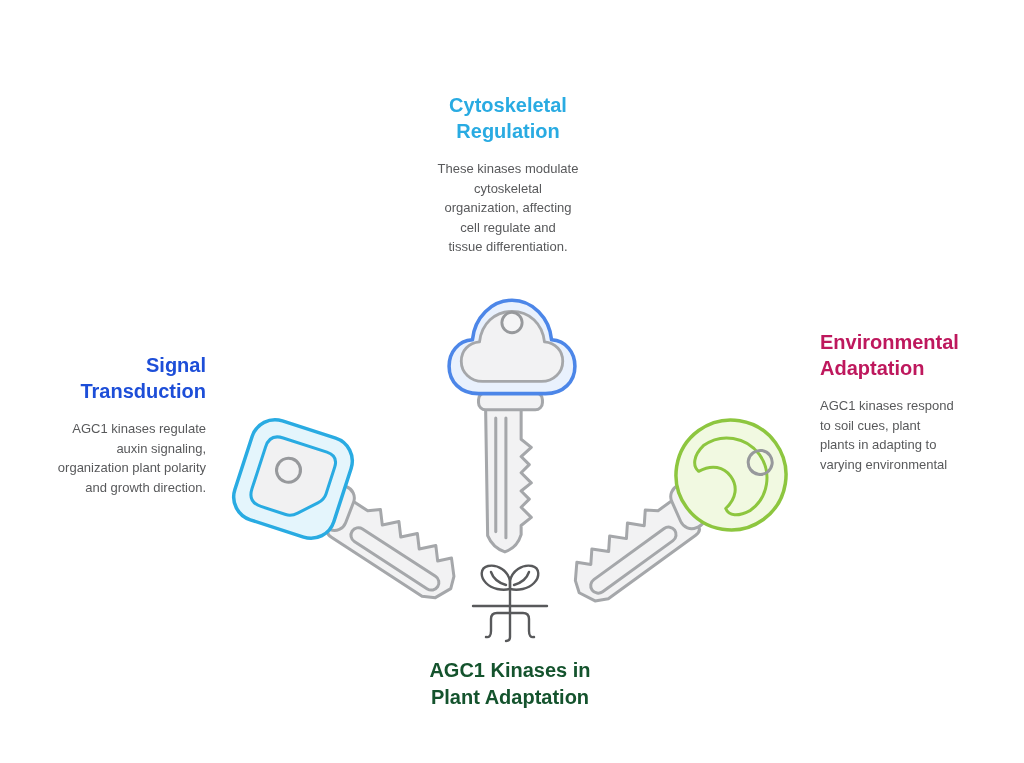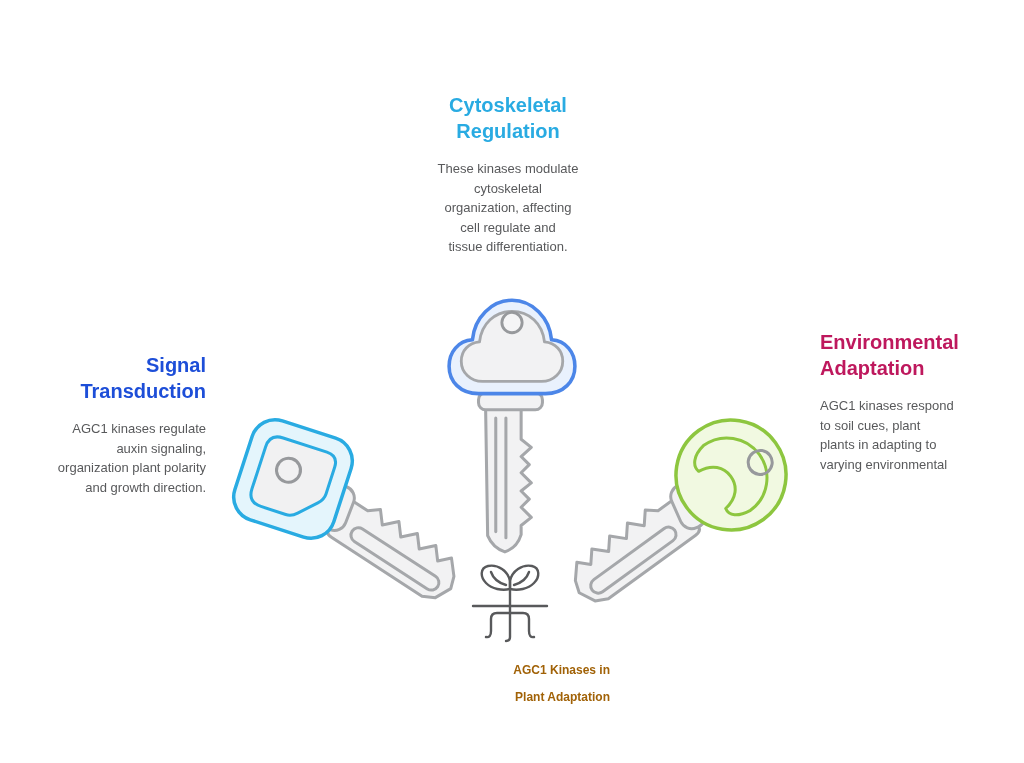--- a/index.html
+++ b/index.html
@@ -22,22 +22,22 @@
   .sec-top   { left:398px; top:92px; width:220px; text-align:center; }
   .sec-left  { left:10px;  top:352px; width:196px; text-align:right; }
   .sec-right { left:820px; top:329px; width:200px; text-align:left; }
   .key { position:absolute; }
   .key-top   { left:446px; top:283px; }
   .key-left  { left:231px; top:417px; transform:rotate(33deg);  transform-origin:62px 62px; }
   .key-right { left:533px; top:413px; transform:rotate(-36deg); transform-origin:198px 62px; }
   .seedling { position:absolute; left:468px; top:561px; }
   .center-label {
     position:absolute; left:410px; top:657px; width:200px;
-    text-align:right; font-size:12px; line-height:27px;
-    font-weight:700; color:#a16207;
+    text-align:center; font-size:20px; line-height:27px;
+    font-weight:700; color:#14532d;
   }
 </style>
 </head>
 <body>
 
 <div class="canvas">
 
 
   <div class="sec sec-top">
     <h2 class="accent-cyan">

